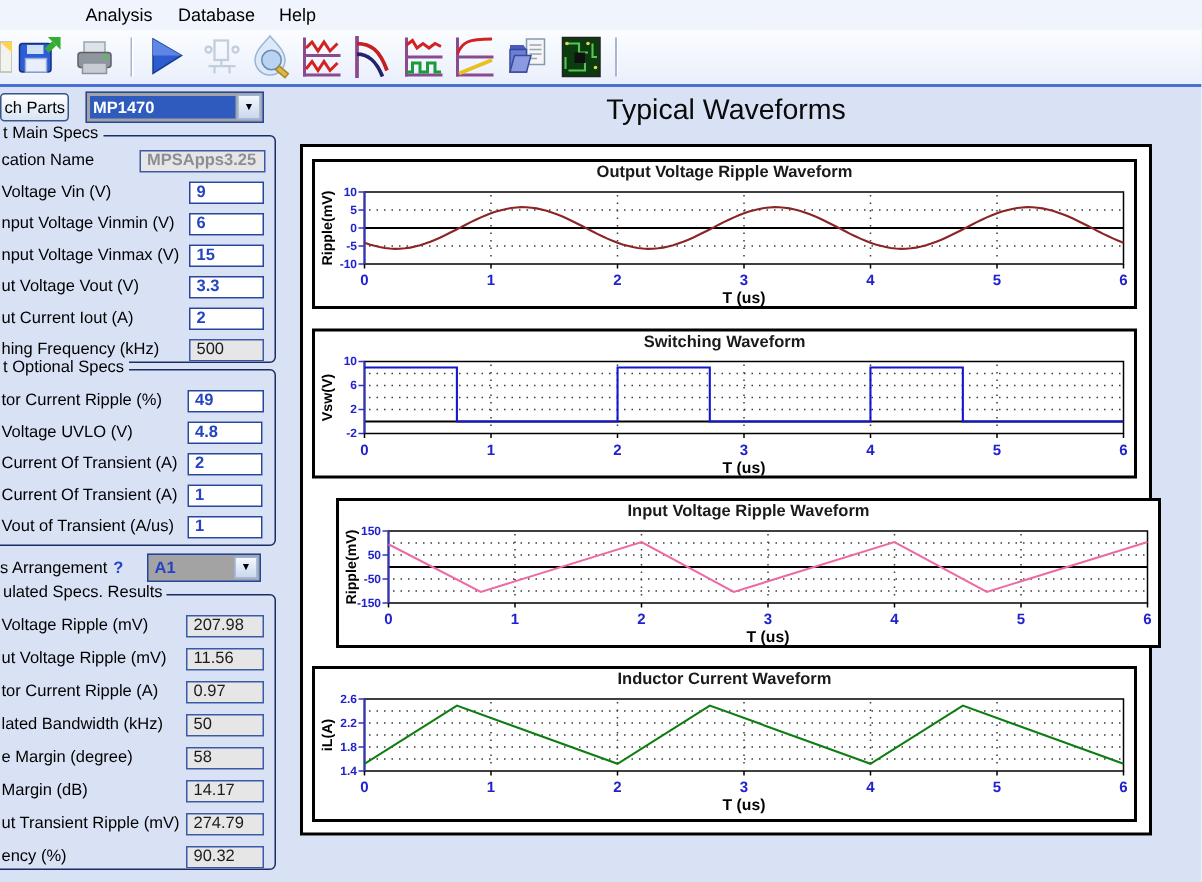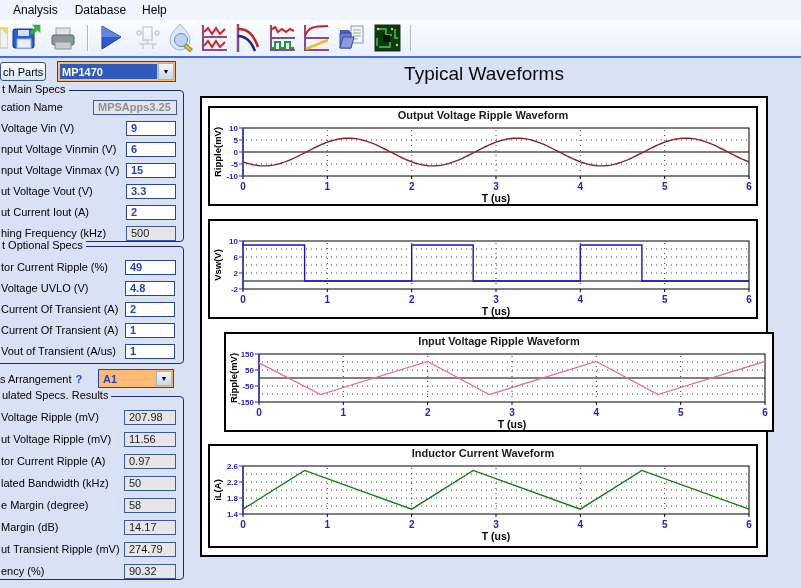--- a/index.html
+++ b/index.html
@@ -2,38 +2,38 @@
 <html><head>
 <meta charset="utf-8">
 <style>
   * { margin:0; padding:0; box-sizing:border-box; }
   html,body { width:801px; height:588px; overflow:hidden; }
   body { font-family:"Liberation Sans", sans-serif; background:#d9e2f5; position:relative; }
 
   
   .menubar { position:absolute; left:0; top:0; width:801px; height:20px;
              background:#f0f4fc; padding-left:13px; display:flex; align-items:center; }
-  .menu-item { font-size:12px; color:#000; cursor:default; }
+  .menu-item { font-size:12px; color:#000; cursor:default;margin-left:44px; }
   .menu-item + .menu-item { margin-left:0; }
 
   
   .toolbar { position:absolute; left:0; top:20px; width:801px; height:38px;
              background:linear-gradient(#fbfdff,#e9effb); border-bottom:2px solid #4a6fd2; }
   .tbtn { position:absolute; top:3px; width:32px; height:30px; }
   .tbtn svg { width:100%; height:100%; display:block; }
   .tsep { position:absolute; top:5px; width:2px; height:26px;
           background:linear-gradient(90deg,#aab6cf 50%,#ffffff 50%); }
 
   
   .sidebar { position:absolute; left:0; top:58px; width:192px; bottom:0; }
   .search-btn { position:absolute; left:0; top:4px; width:46px; height:19px;
                 background:linear-gradient(#ffffff,#d8e4f4); border:1px solid #38568c;
                 border-radius:3px; font-size:11px; color:#000; display:flex;
                 align-items:center; padding-left:2px; white-space:nowrap; overflow:hidden; }
-  .combo { position:absolute; background:#fdba74; border:1px solid #26469e; }
+  .combo { position:absolute; background:#a3a3a3; border:1px solid #26469e; }
   .combo .val { position:absolute; left:2px; top:2px; bottom:2px; right:18px;
                 font-size:11px; font-weight:bold; display:flex; align-items:center;
                 padding-left:2px; white-space:nowrap; overflow:hidden; }
   .combo .val.selected { background:#2e5bbd; color:#fff; }
   .combo .val.blue { color:#2444c4; }
   .combo .btn { position:absolute; right:1px; top:1px; bottom:1px; width:16px;
                 background:linear-gradient(#f4f8fe,#c9d7ee); border:1px solid #9fb4d4;
                 display:flex; align-items:center; justify-content:center;
                 font-size:7px; color:#000; }
   #part-combo { left:57px; top:3px; width:119px; height:21px; }
@@ -352,20 +352,21 @@
         <line x1="454.6666666666667" y1="68" x2="454.6666666666667" y2="71" stroke="#000" stroke-width="1"></line>
         <text x="454.6666666666667" y="82" text-anchor="middle" font-size="10" font-weight="bold" fill="#2222cc" font-family="&quot;Liberation Sans&quot;,sans-serif">5</text>
         <line x1="539" y1="68" x2="539" y2="71" stroke="#000" stroke-width="1"></line>
         <text x="539" y="82" text-anchor="middle" font-size="10" font-weight="bold" fill="#2222cc" font-family="&quot;Liberation Sans&quot;,sans-serif">6</text>
         <text x="286" y="94" text-anchor="middle" font-size="10.5" font-weight="bold" fill="#000" font-family="&quot;Liberation Sans&quot;,sans-serif">T (us)</text>
         <text x="11" y="44" text-anchor="middle" font-size="9.5" font-weight="bold" fill="#000" font-family="&quot;Liberation Sans&quot;,sans-serif" transform="rotate(-90 11 44)">Ripple(mV)</text>
         <polyline points="33.0,53.8 36.4,55.0 39.7,55.9 43.1,56.7 46.5,57.3 49.9,57.7 53.2,57.9 56.6,57.8 60.0,57.5 63.4,57.1 66.7,56.4 70.1,55.5 73.5,54.4 76.9,53.2 80.2,51.8 83.6,50.3 87.0,48.7 90.3,47.0 93.7,45.3 97.1,43.6 100.5,41.8 103.8,40.1 107.2,38.5 110.6,36.9 114.0,35.5 117.3,34.2 120.7,33.0 124.1,32.1 127.5,31.3 130.8,30.7 134.2,30.3 137.6,30.1 140.9,30.2 144.3,30.5 147.7,30.9 151.1,31.6 154.4,32.5 157.8,33.6 161.2,34.8 164.6,36.2 167.9,37.7 171.3,39.3 174.7,41.0 178.1,42.7 181.4,44.4 184.8,46.2 188.2,47.9 191.5,49.5 194.9,51.1 198.3,52.5 201.7,53.8 205.0,55.0 208.4,55.9 211.8,56.7 215.2,57.3 218.5,57.7 221.9,57.9 225.3,57.8 228.7,57.5 232.0,57.1 235.4,56.4 238.8,55.5 242.1,54.4 245.5,53.2 248.9,51.8 252.3,50.3 255.6,48.7 259.0,47.0 262.4,45.3 265.8,43.6 269.1,41.8 272.5,40.1 275.9,38.5 279.3,36.9 282.6,35.5 286.0,34.2 289.4,33.0 292.7,32.1 296.1,31.3 299.5,30.7 302.9,30.3 306.2,30.1 309.6,30.2 313.0,30.5 316.4,30.9 319.7,31.6 323.1,32.5 326.5,33.6 329.9,34.8 333.2,36.2 336.6,37.7 340.0,39.3 343.3,41.0 346.7,42.7 350.1,44.4 353.5,46.2 356.8,47.9 360.2,49.5 363.6,51.1 367.0,52.5 370.3,53.8 373.7,55.0 377.1,55.9 380.5,56.7 383.8,57.3 387.2,57.7 390.6,57.9 393.9,57.8 397.3,57.5 400.7,57.1 404.1,56.4 407.4,55.5 410.8,54.4 414.2,53.2 417.6,51.8 420.9,50.3 424.3,48.7 427.7,47.0 431.1,45.3 434.4,43.6 437.8,41.8 441.2,40.1 444.5,38.5 447.9,36.9 451.3,35.5 454.7,34.2 458.0,33.0 461.4,32.1 464.8,31.3 468.2,30.7 471.5,30.3 474.9,30.1 478.3,30.2 481.7,30.5 485.0,30.9 488.4,31.6 491.8,32.5 495.1,33.6 498.5,34.8 501.9,36.2 505.3,37.7 508.6,39.3 512.0,41.0 515.4,42.7 518.8,44.4 522.1,46.2 525.5,47.9 528.9,49.5 532.3,51.1 535.6,52.5 539.0,53.8" fill="none" stroke="#8b2525" stroke-width="1.4"></polyline>
       </svg>
     </div>
     <div class="chart-box" style="top: 121px; height: 100px;">
+      <div class="chart-title">Switching Waveform</div>
       <svg width="546" height="96" viewBox="0 0 546 96">
         <line x1="117.33333333333333" y1="22" x2="117.33333333333333" y2="66" stroke="#3a3a3a" stroke-width="1" stroke-dasharray="1 4"></line>
         <line x1="201.66666666666666" y1="22" x2="201.66666666666666" y2="66" stroke="#3a3a3a" stroke-width="1" stroke-dasharray="1 4"></line>
         <line x1="286" y1="22" x2="286" y2="66" stroke="#3a3a3a" stroke-width="1" stroke-dasharray="1 4"></line>
         <line x1="370.3333333333333" y1="22" x2="370.3333333333333" y2="66" stroke="#3a3a3a" stroke-width="1" stroke-dasharray="1 4"></line>
         <line x1="454.6666666666667" y1="22" x2="454.6666666666667" y2="66" stroke="#3a3a3a" stroke-width="1" stroke-dasharray="1 4"></line>
         <line x1="36" y1="28" x2="537" y2="28" stroke="#3a3a3a" stroke-width="1" stroke-dasharray="1 4"></line>
         <line x1="36" y1="36" x2="537" y2="36" stroke="#3a3a3a" stroke-width="1" stroke-dasharray="1 4"></line>
         <line x1="36" y1="44" x2="537" y2="44" stroke="#3a3a3a" stroke-width="1" stroke-dasharray="1 4"></line>
         <line x1="36" y1="52" x2="537" y2="52" stroke="#3a3a3a" stroke-width="1" stroke-dasharray="1 4"></line>

